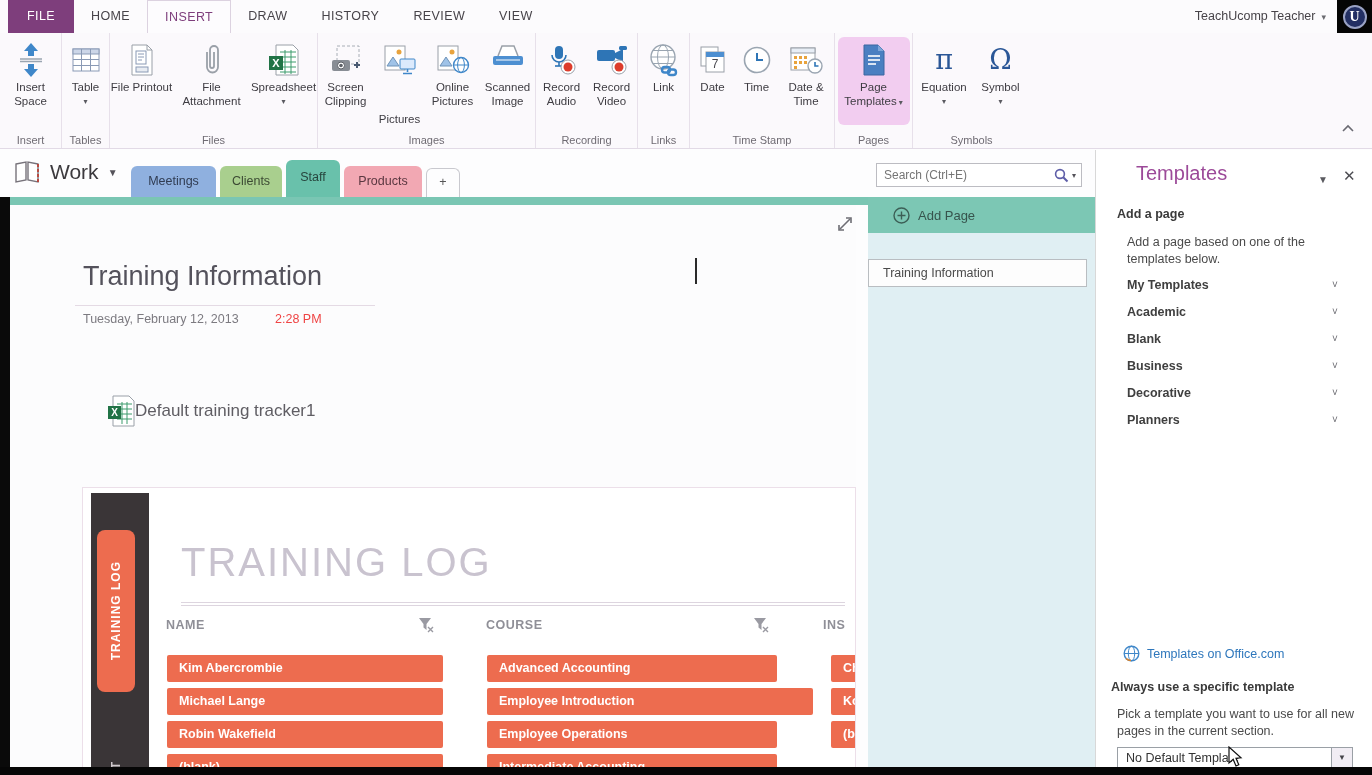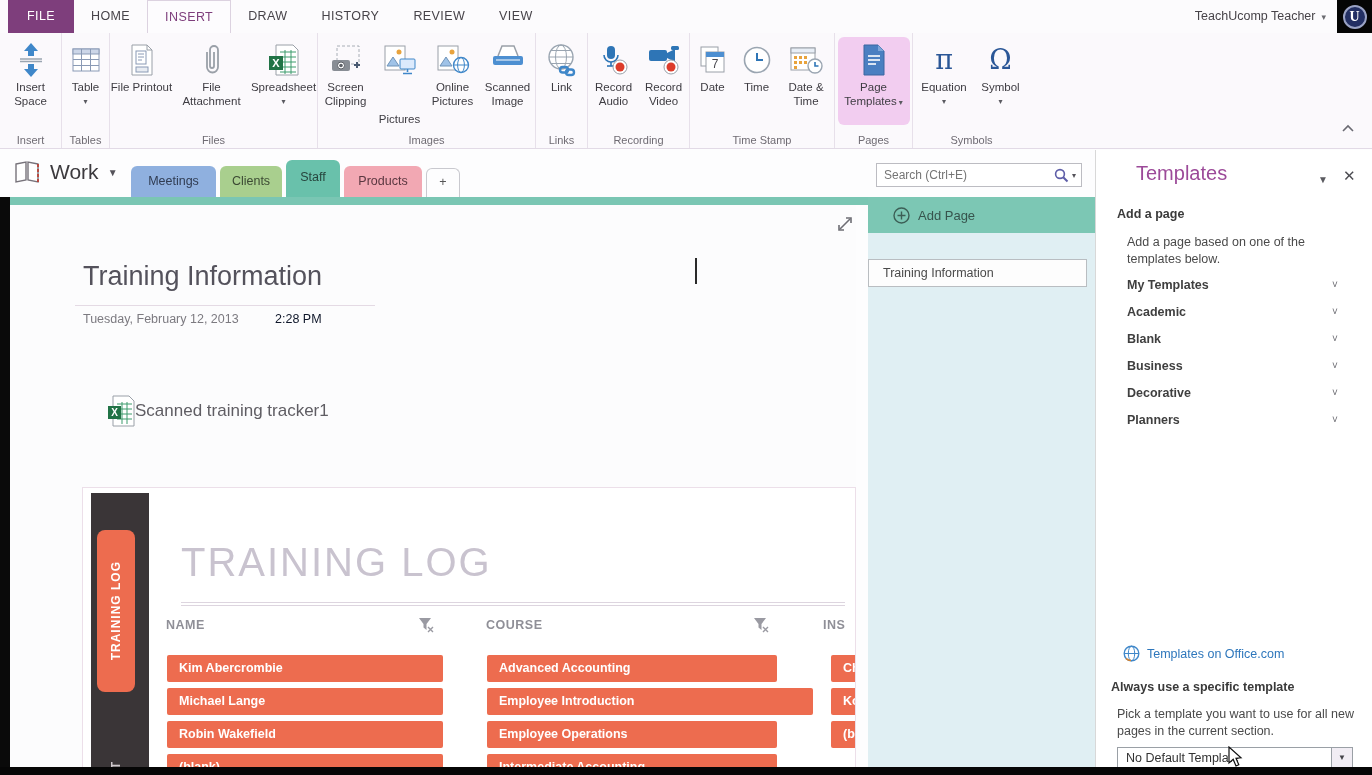--- a/index.html
+++ b/index.html
@@ -39,21 +39,21 @@
   .sectab { position:absolute; bottom:0; border-radius:6px 6px 0 0; font-size:12.5px; text-align:center; }
   .tealstrip { position:absolute; left:0; top:197px; width:868px; height:8px; background:#7ac6b3; }
 
   
   .content { position:absolute; left:10px; top:205px; width:846px; height:563px; background:#fcfcfd; }
   .expand { position:absolute; left:826px; top:10px; }
   .caret { position:absolute; left:685px; top:53px; width:2px; height:26px; background:#2a2a2a; }
   .ptitle { position:absolute; left:73px; top:56px; font-size:27px; color:#54525c; }
   .ptitle-line { position:absolute; left:65px; top:100px; width:300px; height:1px; background:#e4dae4; }
   .pdate { position:absolute; left:73px; top:107px; font-size:12.5px; color:#7c7a80; }
-  .ptime { position:absolute; left:265px; top:107px; font-size:12.5px; color:#0f172a; }
+  .ptime { position:absolute; left:265px; top:107px; font-size:12.5px; color:#ef4444; }
   .attach { position:absolute; left:97px; top:196px; display:flex; align-items:center; }
   .attach .aname { font-size:17px; color:#5f5d63; margin-left:28px; }
 
   
   .sheet { position:absolute; left:72px; top:282px; width:774px; height:281px; background:#fff; border:1px solid #ecdfe9; overflow:hidden; }
   .side { position:absolute; left:8px; top:5px; width:58px; bottom:-2px; background:#3a3537; }
   .sidetab { position:absolute; left:6px; top:37px; width:38px; height:162px; background:#ed6c4f; border-radius:8px; display:flex; align-items:center; justify-content:center; }
   .vtext { writing-mode:vertical-rl; transform:rotate(180deg); font-size:12px; font-weight:bold; letter-spacing:1px; color:#fff; }
   .sidepartial { position:absolute; left:18px; bottom:-4px; }
   .sidepartial .vtext { color:#cfc9cc; }
@@ -247,70 +247,70 @@
                 <rect x="3" y="12" width="30" height="9" rx="2" fill="#4d8fd1"></rect>
                 <line x1="6" y1="16" x2="30" y2="16" stroke="#fff"></line>
               </svg>
           </div>
           <div class="rlabel">Scanned Image</div>
         </div>
       </div>
       <div class="glabel">Images</div>
     </div>
 
+    <div class="rgroup" style="width:102px;">
+      <div class="rbtns">
+        <div class="rbtn" style="width:50px;">
+          <div class="ricon">
+            <svg width="30" height="32" viewBox="0 0 30 32">
+                <rect x="8" y="2" width="8" height="13" rx="4" fill="#2e75b6"></rect>
+                <path d="M5 11 a7 7 0 0 0 14 0" fill="none" stroke="#2e75b6" stroke-width="1.6"></path>
+                <line x1="12" y1="18" x2="12" y2="22" stroke="#2e75b6" stroke-width="1.6"></line>
+                <line x1="8" y1="22" x2="16" y2="22" stroke="#2e75b6" stroke-width="1.6"></line>
+                <circle cx="21" cy="23" r="7" fill="#fff" stroke="#9aa0a8"></circle>
+                <circle cx="21" cy="23" r="4.5" fill="#dd3c2b"></circle>
+              </svg>
+          </div>
+          <div class="rlabel">Record Audio</div>
+        </div>
+        <div class="rbtn" style="width:50px;">
+          <div class="ricon">
+            <svg width="34" height="32" viewBox="0 0 34 32">
+                <rect x="2" y="6" width="18" height="11" rx="2" fill="#2e75b6"></rect>
+                <path d="M20 9 L28 5 V18 L20 14 Z" fill="#2e75b6"></path>
+                <rect x="24" y="2" width="8" height="4" rx="1.5" fill="#2e75b6"></rect>
+                <circle cx="24" cy="23" r="7" fill="#fff" stroke="#9aa0a8"></circle>
+                <circle cx="24" cy="23" r="4.5" fill="#dd3c2b"></circle>
+              </svg>
+          </div>
+          <div class="rlabel">Record Video</div>
+        </div>
+      </div>
+      <div class="glabel">Recording</div>
+    </div>
+
     <div class="rgroup" style="width:52px;">
       <div class="rbtns">
         <div class="rbtn" style="width:48px;">
           <div class="ricon">
             <svg width="32" height="34" viewBox="0 0 32 34">
                 <circle cx="15" cy="14" r="12" fill="#fff" stroke="#9aa5b1" stroke-width="1.4"></circle>
                 <ellipse cx="15" cy="14" rx="5.5" ry="12" fill="none" stroke="#9aa5b1"></ellipse>
                 <line x1="3" y1="14" x2="27" y2="14" stroke="#9aa5b1"></line>
                 <path d="M4.8 7.5 h20.4 M4.8 20.5 h20.4" stroke="#9aa5b1" fill="none"></path>
                 <g stroke="#3f87c9" stroke-width="2.4" fill="none">
                   <rect x="14" y="24" width="8" height="5.5" rx="2.7"></rect>
                   <rect x="20" y="26.5" width="8" height="5.5" rx="2.7"></rect>
                 </g>
               </svg>
           </div>
           <div class="rlabel">Link</div>
         </div>
       </div>
       <div class="glabel">Links</div>
-    </div>
-
-    <div class="rgroup" style="width:102px;">
-      <div class="rbtns">
-        <div class="rbtn" style="width:50px;">
-          <div class="ricon">
-            <svg width="30" height="32" viewBox="0 0 30 32">
-                <rect x="8" y="2" width="8" height="13" rx="4" fill="#2e75b6"></rect>
-                <path d="M5 11 a7 7 0 0 0 14 0" fill="none" stroke="#2e75b6" stroke-width="1.6"></path>
-                <line x1="12" y1="18" x2="12" y2="22" stroke="#2e75b6" stroke-width="1.6"></line>
-                <line x1="8" y1="22" x2="16" y2="22" stroke="#2e75b6" stroke-width="1.6"></line>
-                <circle cx="21" cy="23" r="7" fill="#fff" stroke="#9aa0a8"></circle>
-                <circle cx="21" cy="23" r="4.5" fill="#dd3c2b"></circle>
-              </svg>
-          </div>
-          <div class="rlabel">Record Audio</div>
-        </div>
-        <div class="rbtn" style="width:50px;">
-          <div class="ricon">
-            <svg width="34" height="32" viewBox="0 0 34 32">
-                <rect x="2" y="6" width="18" height="11" rx="2" fill="#2e75b6"></rect>
-                <path d="M20 9 L28 5 V18 L20 14 Z" fill="#2e75b6"></path>
-                <rect x="24" y="2" width="8" height="4" rx="1.5" fill="#2e75b6"></rect>
-                <circle cx="24" cy="23" r="7" fill="#fff" stroke="#9aa0a8"></circle>
-                <circle cx="24" cy="23" r="4.5" fill="#dd3c2b"></circle>
-              </svg>
-          </div>
-          <div class="rlabel">Record Video</div>
-        </div>
-      </div>
-      <div class="glabel">Recording</div>
     </div>
 
     <div class="rgroup" style="width:145px;">
       <div class="rbtns">
         <div class="rbtn" style="width:44px;">
           <div class="ricon">
             <svg width="30" height="30" viewBox="0 0 30 30">
                 <rect x="3" y="2" width="17" height="19" fill="#fff" stroke="#9aa0a8"></rect>
                 <rect x="8" y="7" width="18" height="20" fill="#fff" stroke="#9aa0a8"></rect>
                 <rect x="8" y="7" width="18" height="5" fill="#4d8fd1"></rect>
@@ -447,21 +447,21 @@
             <line x1="10" y1="9" x2="25" y2="9"></line>
             <line x1="10" y1="14" x2="25" y2="14"></line>
             <line x1="10" y1="19" x2="25" y2="19"></line>
             <line x1="10" y1="24" x2="25" y2="24"></line>
             <line x1="15" y1="7" x2="15" y2="29"></line>
             <line x1="20" y1="7" x2="20" y2="29"></line>
           </g>
           <rect x="1" y="11" width="13" height="13" fill="#217346"></rect>
           <text x="7.5" y="21" font-size="10" font-family="Liberation Sans, sans-serif" font-weight="bold" fill="#fff" text-anchor="middle">X</text>
         </svg>
-      <span class="aname">Scanned training tracker1</span>
+      <span class="aname">Default training tracker1</span>
     </div>
 
     <div class="sheet">
       <div class="side">
         <div class="sidetab">
           <span class="vtext">TRAINING LOG</span>
         </div>
         <div class="sidepartial">
           <span class="vtext">T</span>
         </div>

